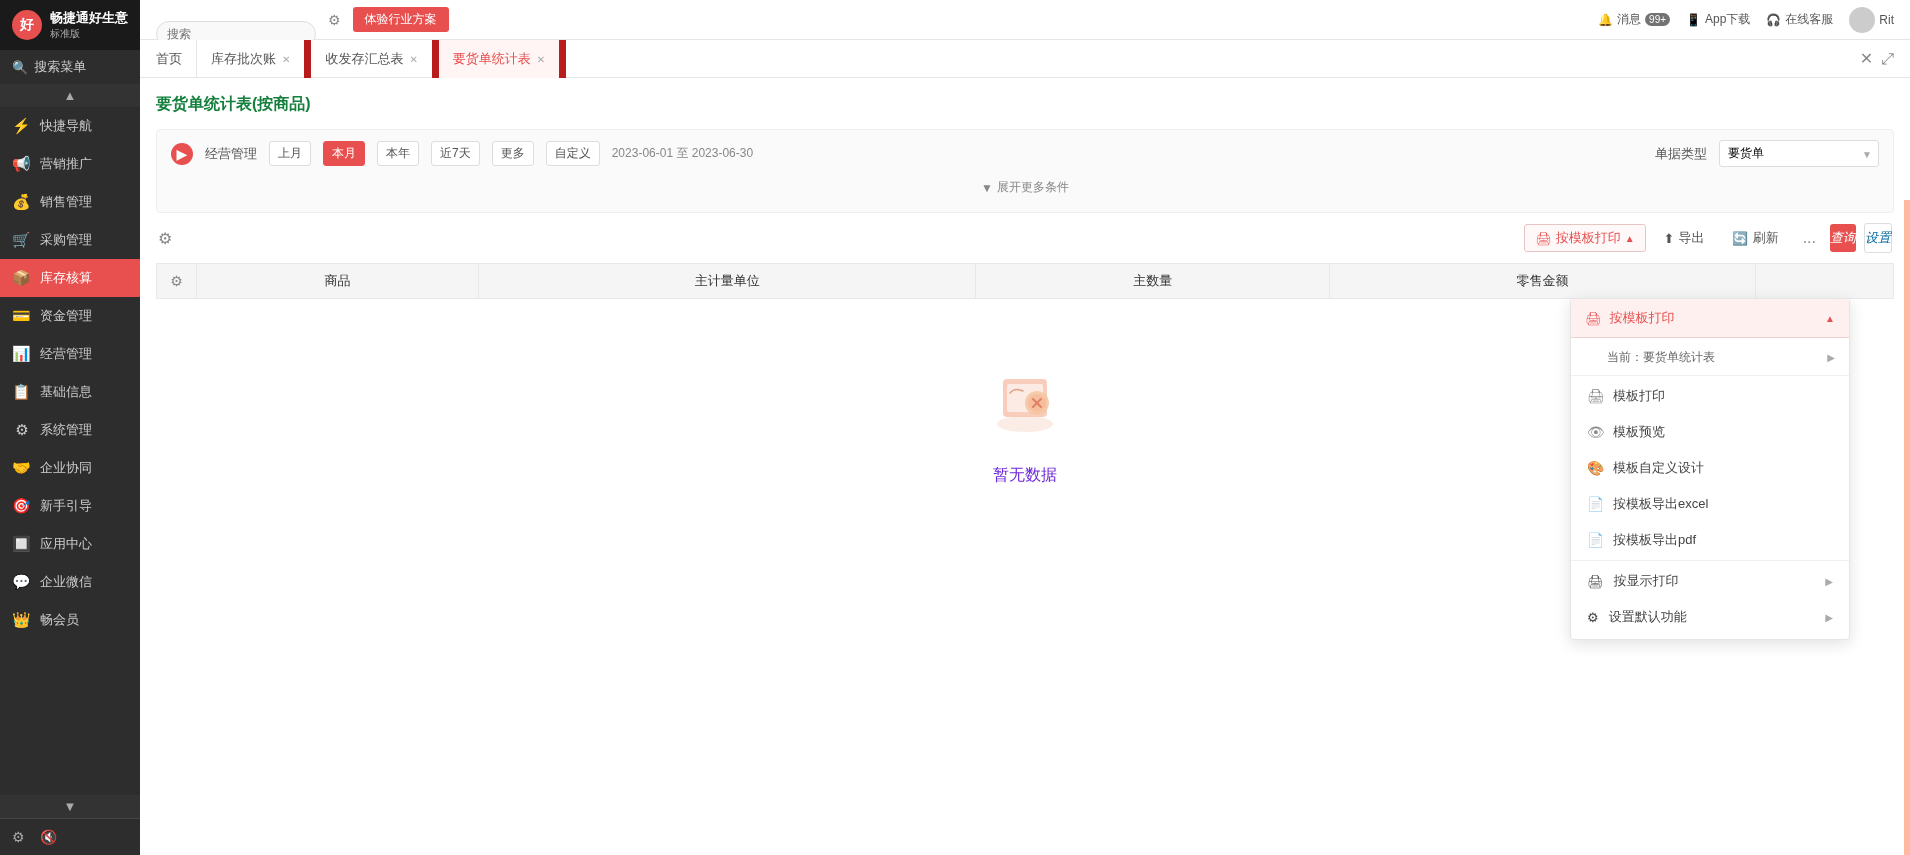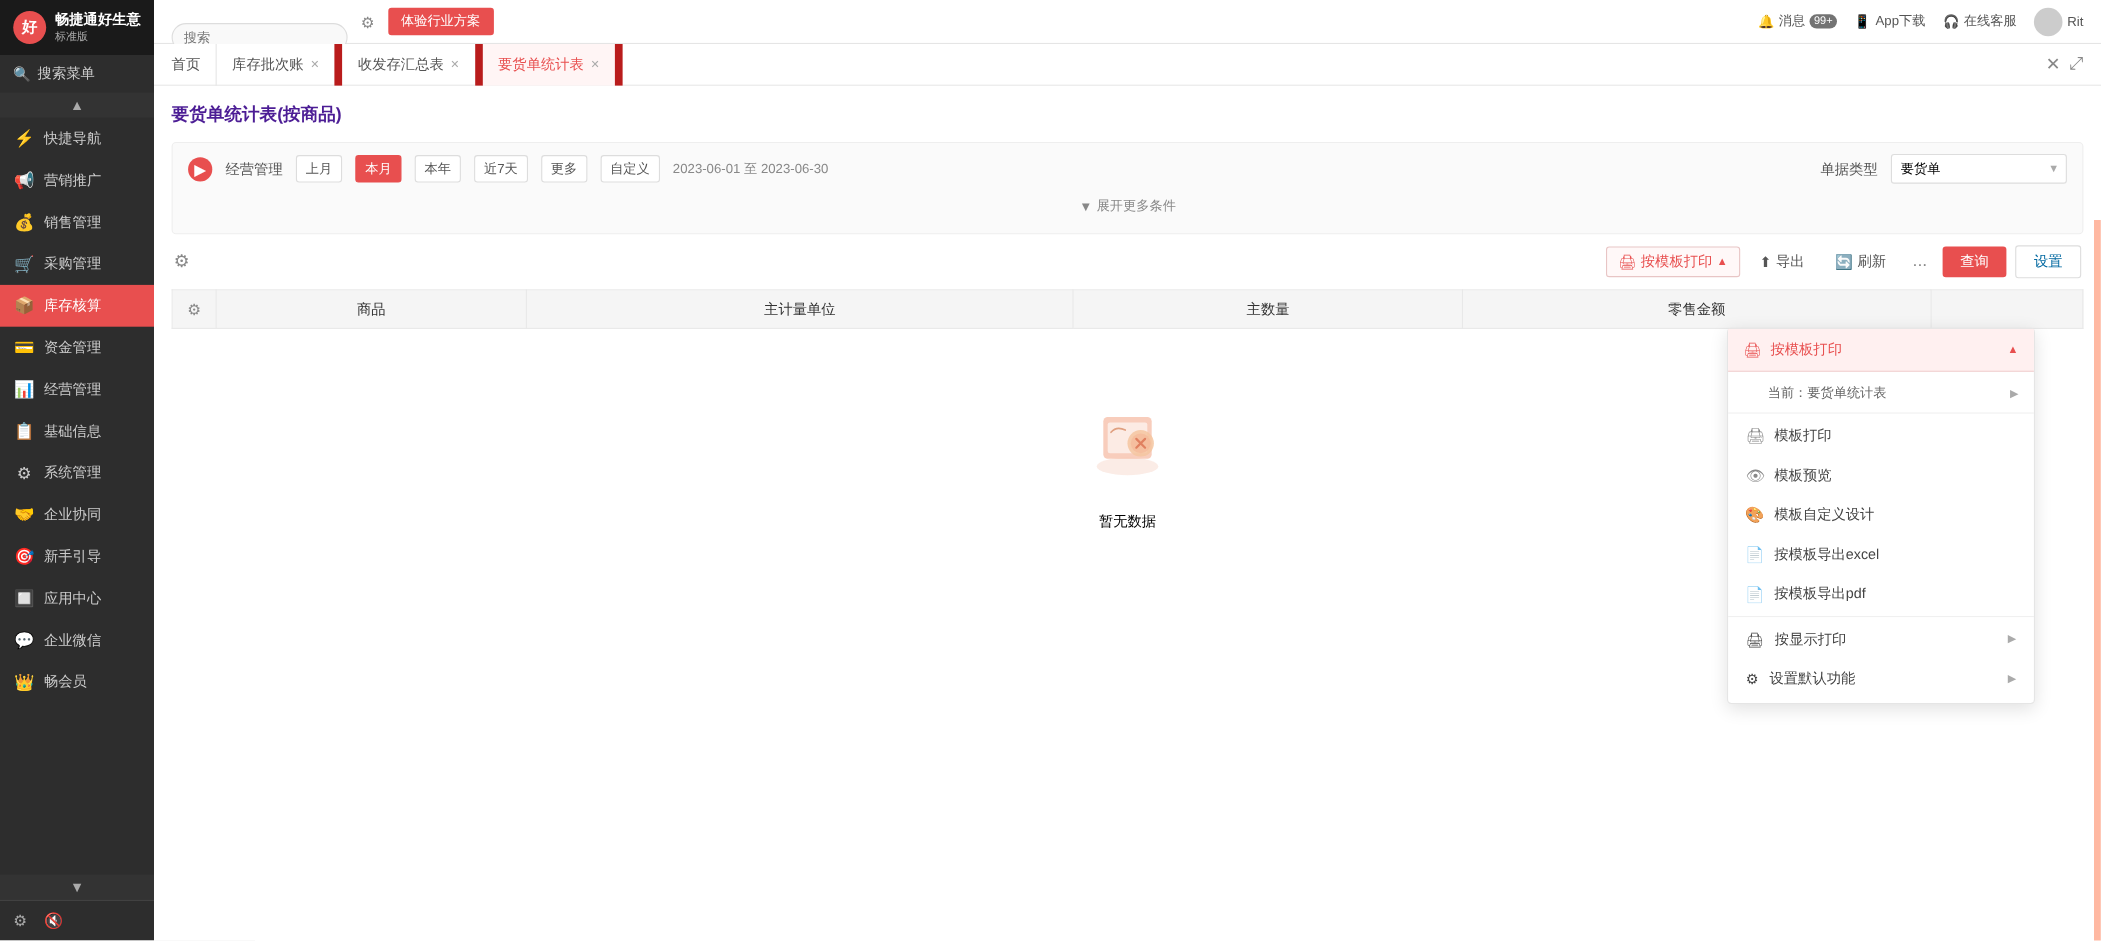--- a/index.html
+++ b/index.html
@@ -197,21 +197,21 @@
     .page-inner {
       background: #fff;
       margin: 0;
       padding: 16px;
       min-height: 100%;
     }
 
     .page-title {
       font-size: 16px;
       font-weight: bold;
-      color: #4c1d95;
+      color: #15803d;
       margin-bottom: 14px;
     }
 
     
     .filter-bar {
       background: #fafafa;
       border: 1px solid #eee;
       border-radius: 4px;
       padding: 10px 14px;
       margin-bottom: 10px;
@@ -277,25 +277,26 @@
     
     .data-toolbar {
       display: flex;
       align-items: center;
       gap: 10px;
       margin-bottom: 10px;
       padding: 0 2px;
     }
     .toolbar-filter-icon { color: #888; font-size: 16px; cursor: pointer; }
     .action-btn {
-      padding: 5px 16px;
+      padding: 5px 0;
       border-radius: 3px;
       font-size: 13px;
       cursor: pointer;
       border: none;
+      font-style: italic;
     }
     .action-btn.primary { background: #e84f4f; color: #fff; }
     .action-btn.secondary { background: #fff; color: #0369a1; border: 1px solid #ddd; }
     .toolbar-right { margin-left: auto; display: flex; align-items: center; gap: 8px; }
     .print-dropdown {
       display: flex;
       align-items: center;
       gap: 4px;
       color: #555;
       font-size: 13px;
@@ -344,21 +345,21 @@
       display: flex;
       flex-direction: column;
       align-items: center;
       justify-content: center;
       padding: 60px 0;
     }
     .empty-icon {
       font-size: 60px;
       margin-bottom: 12px;
     }
-    .empty-text { color: #000000; font-size: 13px; }
+    .empty-text { color: #6d28d9; font-size: 16px; }
     .print-menu {
       position: absolute;
       top: 220px;
       right: 60px;
       width: 280px;
       background: #fff;
       border: 1px solid #e5e5e5;
       border-radius: 4px;
       box-shadow: 0 4px 16px rgba(0,0,0,0.12);
       z-index: 999;

